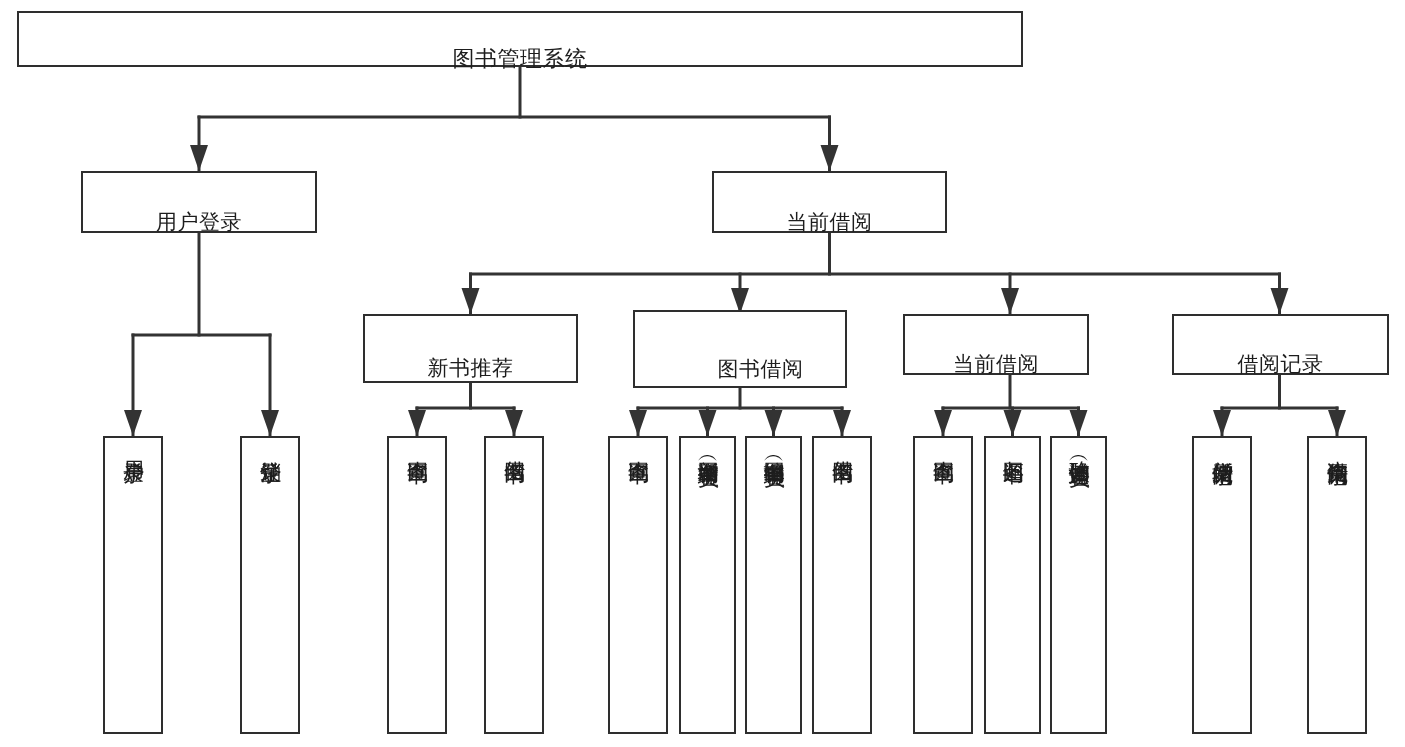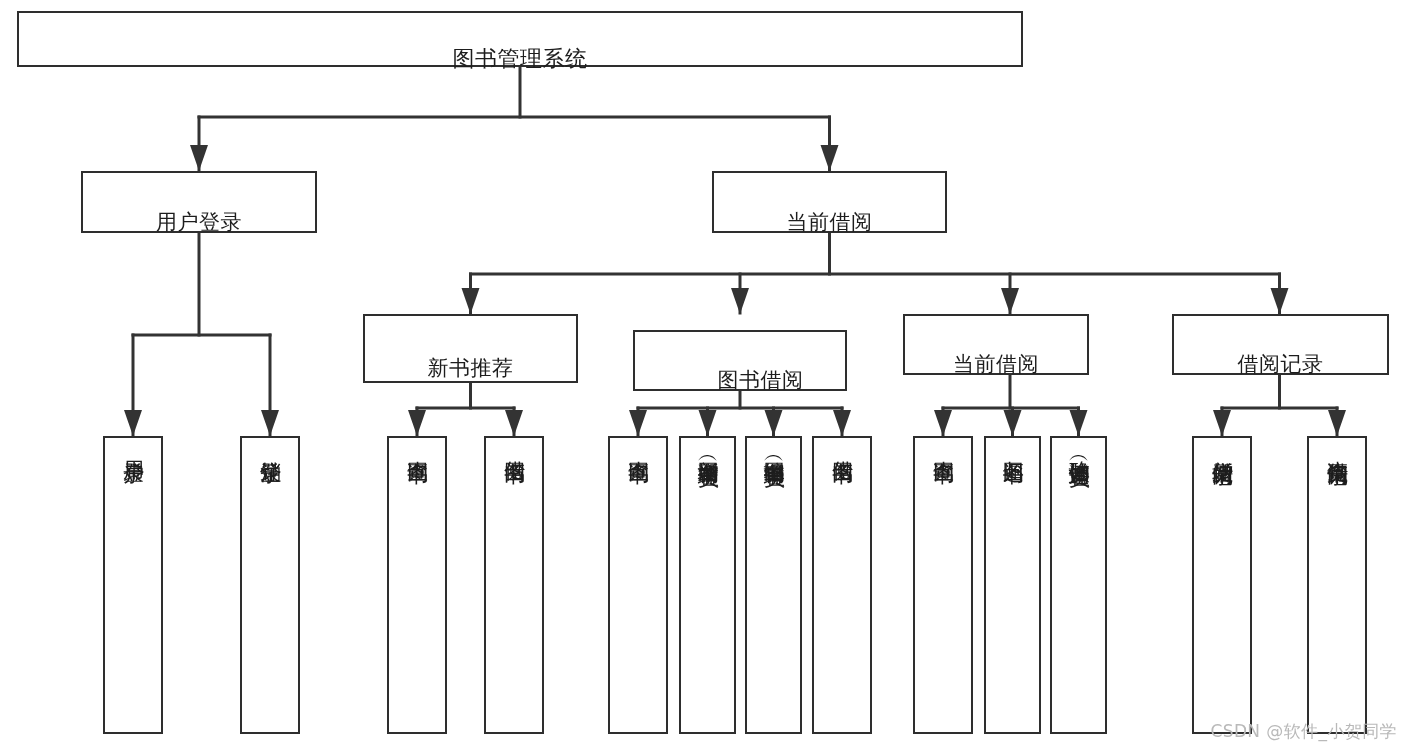--- a/index.html
+++ b/index.html
@@ -140,21 +140,21 @@
       </div>
       <div class="node horizontal" style="left: 81px; top: 171px; width: 236px; height: 62px;">
         <span class="label">用户登录</span>
       </div>
       <div class="node horizontal" style="left: 712px; top: 171px; width: 235px; height: 62px;">
         <span class="label">当前借阅</span>
       </div>
       <div class="node horizontal" style="left: 363px; top: 314px; width: 215px; height: 69px;">
         <span class="label">新书推荐</span>
       </div>
-      <div class="node horizontal" style="left: 633px; top: 330px; width: 214px; height: 61px; padding-left: 41px;">
+      <div class="node horizontal" style="left: 633px; top: 310px; width: 214px; height: 78px; padding-left: 41px;">
         <span class="label">图书借阅</span>
       </div>
       <div class="node horizontal" style="left: 903px; top: 314px; width: 186px; height: 61px;">
         <span class="label">当前借阅</span>
       </div>
       <div class="node horizontal" style="left: 1172px; top: 314px; width: 217px; height: 61px;">
         <span class="label">借阅记录</span>
       </div>
       <div class="node vertical" style="left: 103px; top: 436px; width: 60px; height: 298px;">
         <span class="label">用户登录</span>
@@ -190,14 +190,13 @@
         <span class="label">确认归还（管理员）</span>
       </div>
       <div class="node vertical" style="left: 1192px; top: 436px; width: 60px; height: 298px;">
         <span class="label">新增借阅记录</span>
       </div>
       <div class="node vertical" style="left: 1307px; top: 436px; width: 60px; height: 298px;">
         <span class="label">查询借阅记录</span>
       </div>
     </div>
 
-  <div id="watermark">CSDN @软件_小贺同学</div>
 </div>
 
 </body></html>

